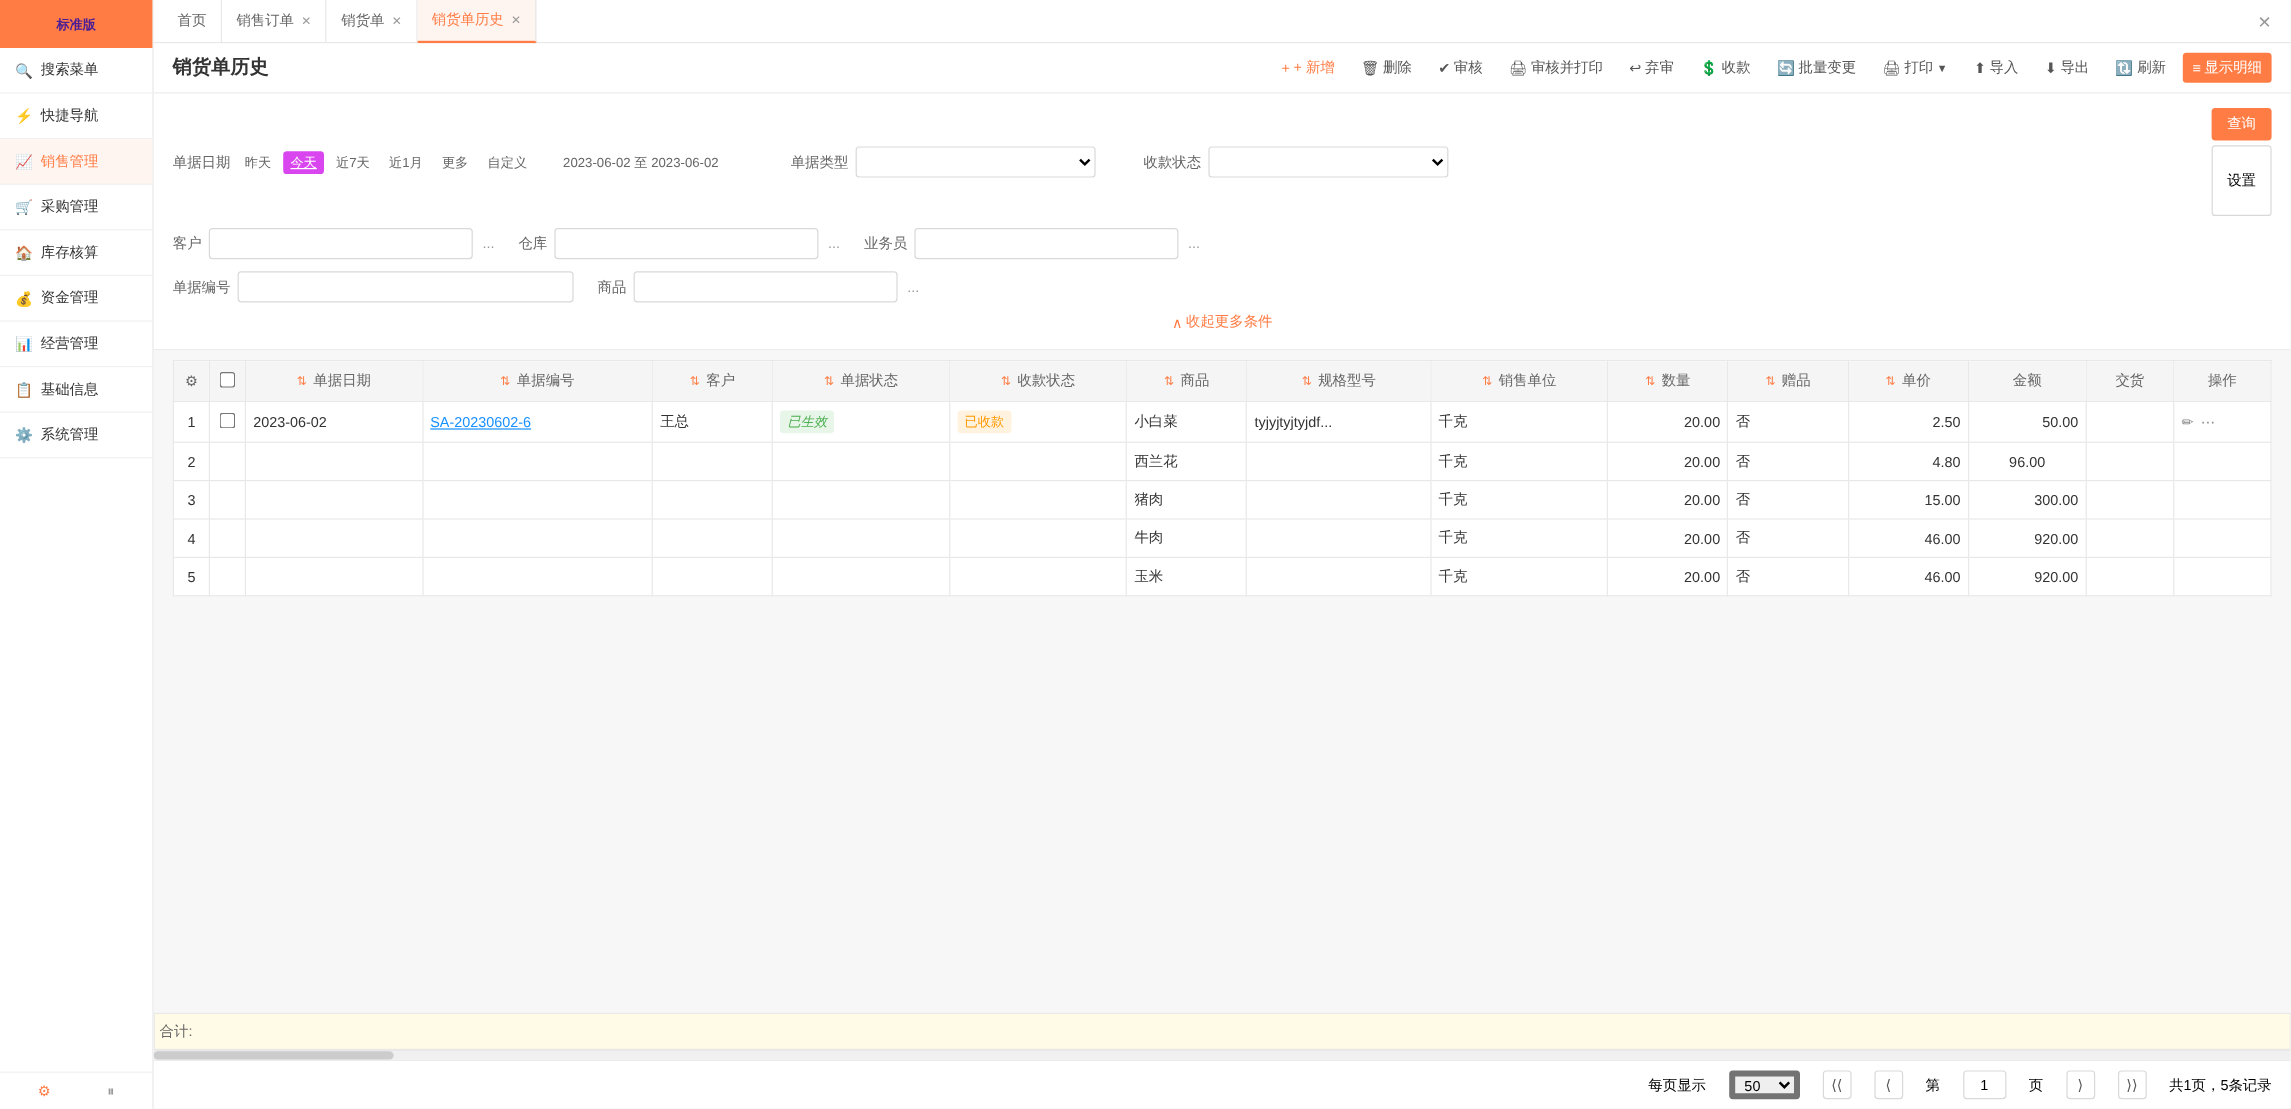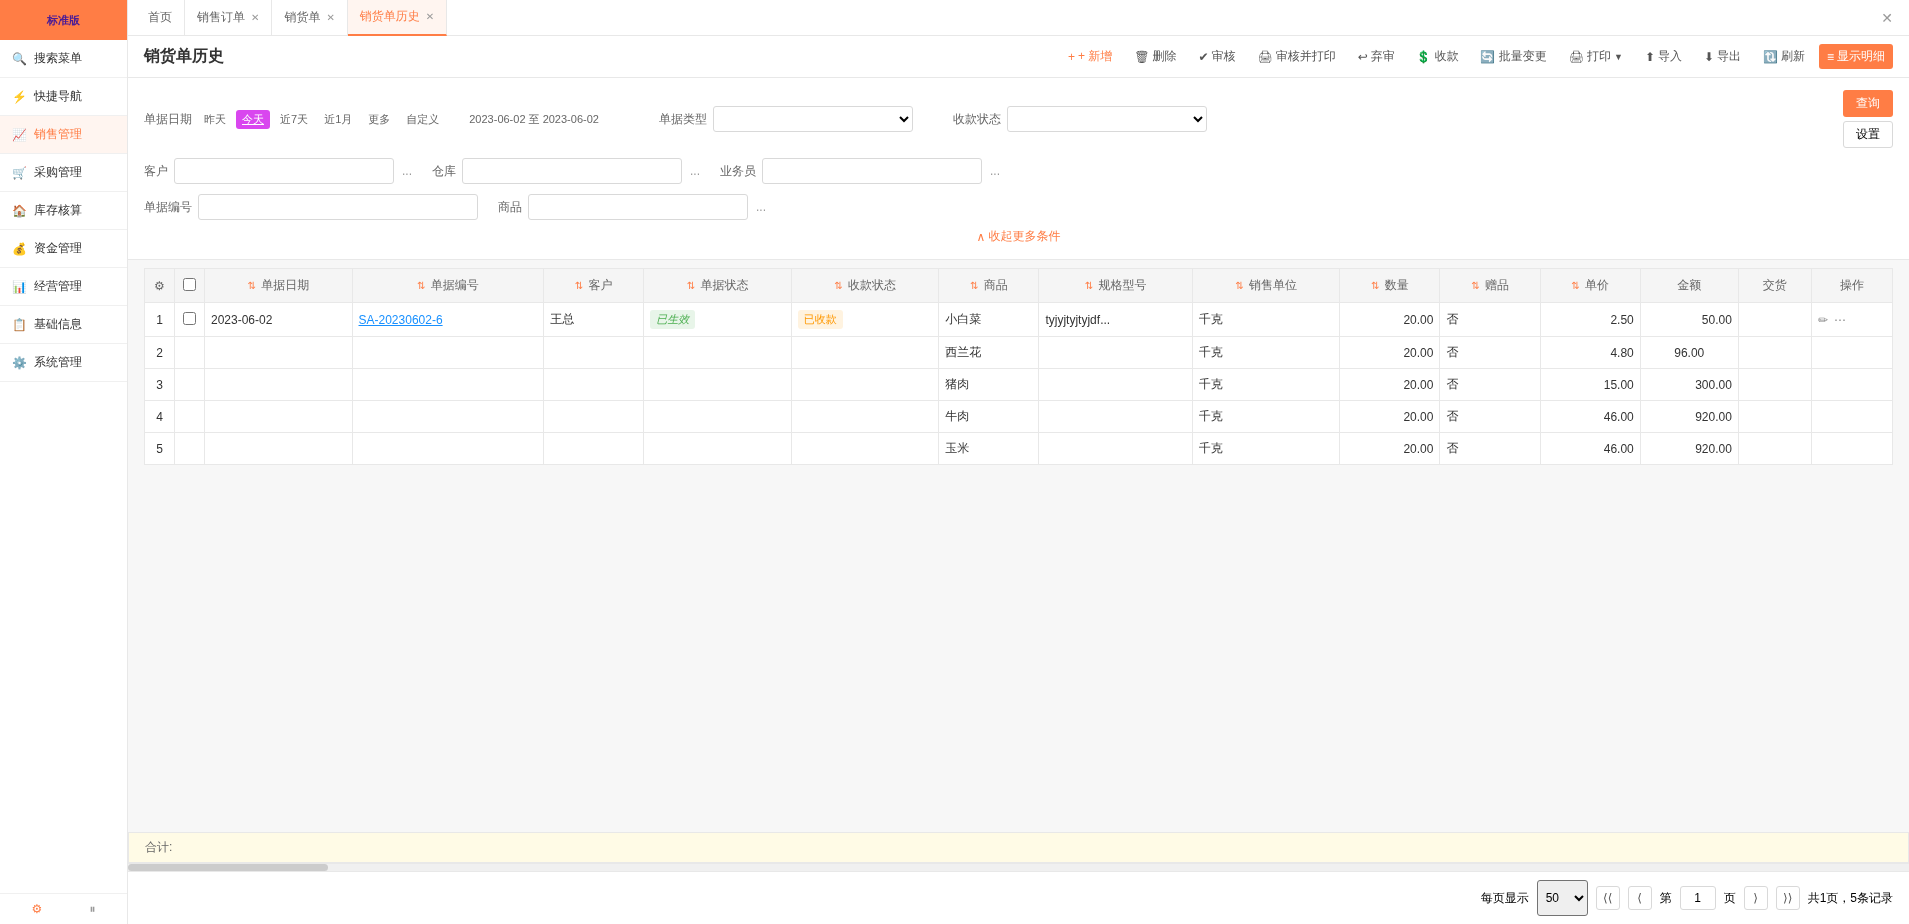--- a/index.html
+++ b/index.html
@@ -224,36 +224,36 @@
     .status-active { background: #e8f5e9; color: #4caf50; font-style: italic; }
     .status-paid { background: #fff3e0; color: #ff9800; }
     .link-text { color: #1890ff; cursor: pointer; text-decoration: underline; }
     .action-icons { display: flex; gap: 6px; }
     .action-icon { color: #888; cursor: pointer; }
 
     
     .table-footer {
       background: #fffbe6;
       border: 1px solid #e8e8e8;
-      padding: 6px 16px;
+      padding: 6px 4px;
       display: flex;
       align-items: center;
       flex-shrink: 0;
     }
     .footer-label { color: #666; margin-right: 8px; }
 
     
     .pagination {
       display: flex;
       align-items: center;
       justify-content: flex-end;
       padding: 8px 16px;
       background: #fff;
       border-top: 1px solid #e8e8e8;
-      gap: 8px;
+      gap: 19px;
       flex-shrink: 0;
     }
     .page-btn {
       width: 24px; height: 24px;
       border: 1px solid #d9d9d9;
       background: #fff;
       cursor: pointer;
       display: flex;
       align-items: center;
       justify-content: center;
@@ -261,22 +261,22 @@
       color: #555;
     }
     .page-input {
       width: 36px; height: 24px;
       border: 1px solid #d9d9d9;
       border-radius: 3px;
       text-align: center;
       font-size: 12px;
     }
     .per-page-select {
-      height: 36px;
-      border: 1px solid #737373;
+      height: 24px;
+      border: 5px solid #737373;
       border-radius: 3px;
       font-size: 12px;
       padding: 0 4px;
     }
 
     .close-all-btn {
       margin-left: auto;
       color: #999;
       cursor: pointer;
       font-size: 14px;
@@ -450,21 +450,21 @@
 
         <div class="filter-group" style="margin-left:20px;">
           <span class="filter-label">收款状态</span>
           <select class="filter-select">
             <option value=""></option>
           </select>
         </div>
 
         <div style="margin-left:auto; display:flex; flex-direction:column; gap:4px;">
           <button class="btn-primary">查询</button>
-          <button style="background:#fff;border:1px solid #d9d9d9;border-radius:3px;padding:4px 12px;cursor:pointer;font-size:12px;">设置</button>
+          <button style="background:#fff;border:1px solid #d9d9d9;border-radius:3px;padding:20px 12px;cursor:pointer;font-size:12px;">设置</button>
         </div>
       </div>
 
       <div class="filter-row">
         <div class="filter-group">
           <span class="filter-label">客户</span>
           <input class="filter-input" style="width: 220px;">
           <span class="ellipsis-btn">...</span>
         </div>
         <div class="filter-group">

